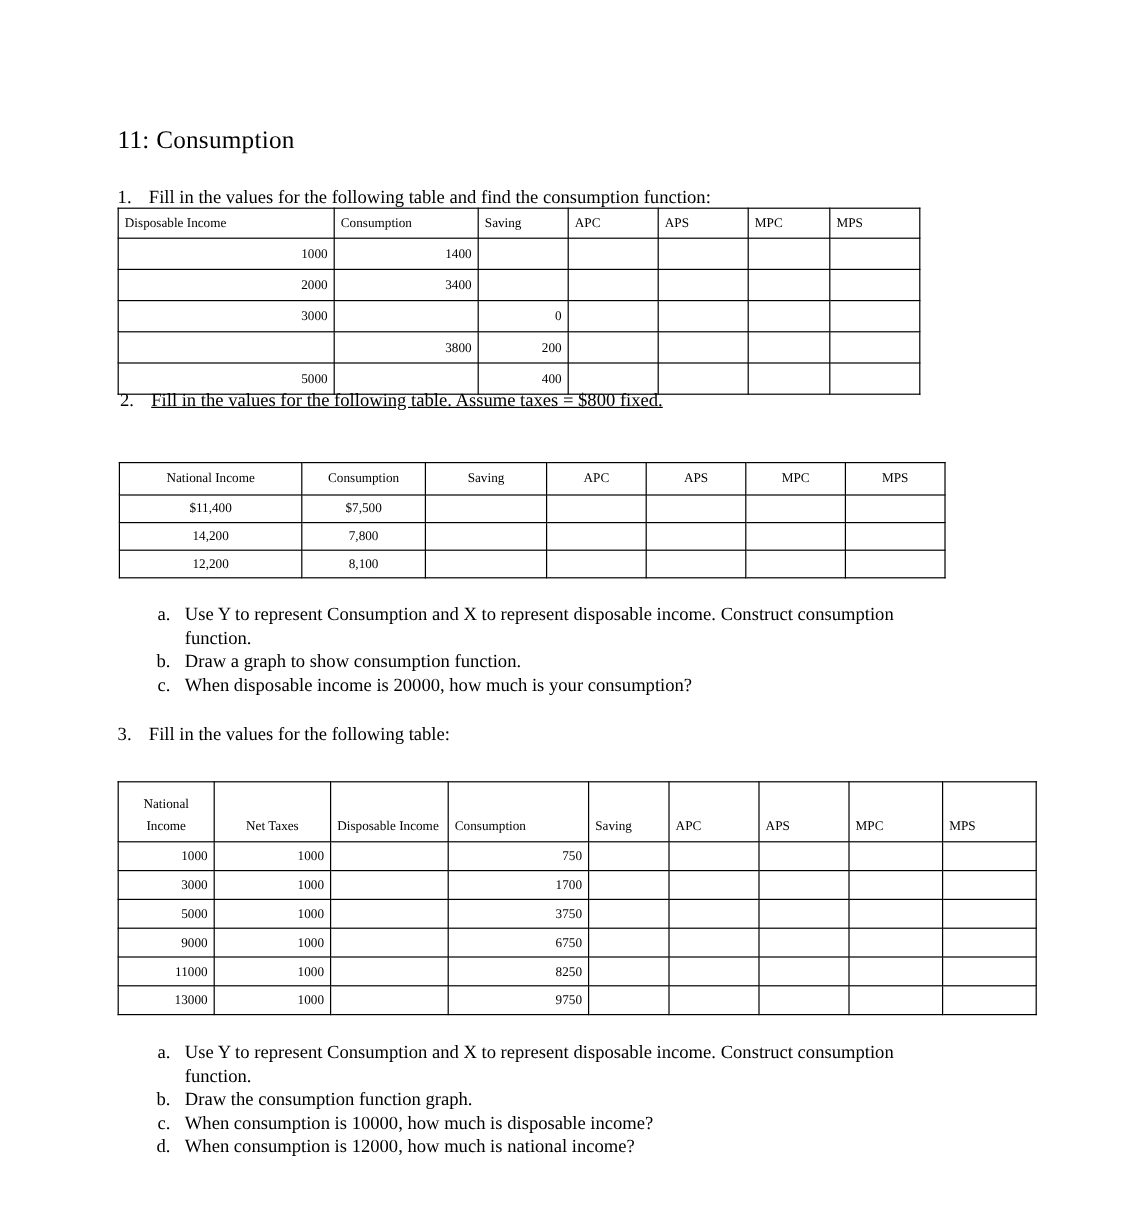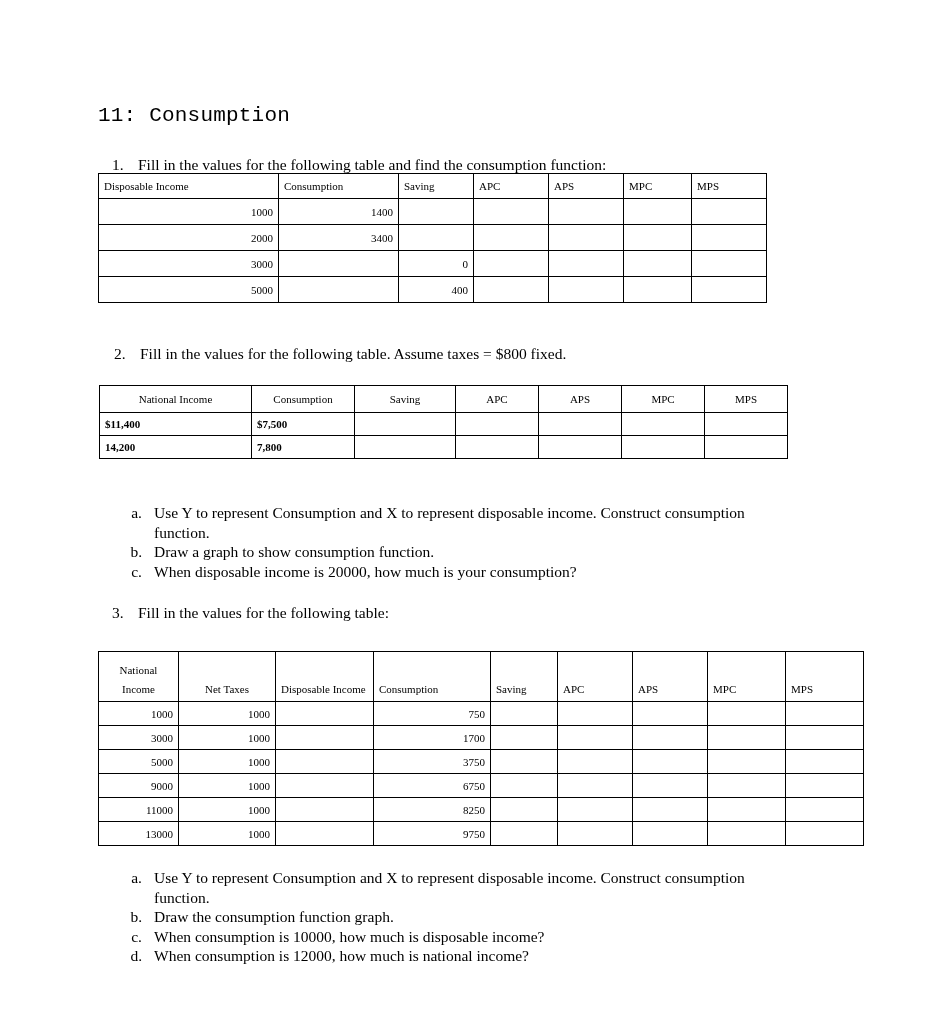--- a/index.html
+++ b/index.html
@@ -24,30 +24,28 @@
 
   
   .doc-title {
     position: absolute;
     left: 98px;
     top: 103px;
     font-size: 21px;
     line-height: 26px;
     letter-spacing: 0.2px;
     white-space: nowrap;
-    font-family: Liberation Mono, monospace;
   }
 
   
   .q-line {
     position: absolute;
     font-size: 15.5px;
     line-height: 19px;
     white-space: nowrap;
-    margin-left: 14px;
   }
   .q-num {
     display: inline-block;
     width: 26px;
   }
 
   
   table.grid {
     position: absolute;
     border-collapse: collapse;
@@ -68,21 +66,21 @@
   }
 
   
   #table1 { left: 98px; top: 173px; width: 668px; }
   #table1 th { text-align: left; height: 25px; vertical-align: middle; }
   #table1 td { text-align: right; height: 26px; vertical-align: middle; }
 
   
   #table2 { left: 99px; top: 385px; width: 688px; }
   #table2 th { text-align: center; height: 27px; vertical-align: middle; }
-  #table2 td { text-align: left; height: 23px; vertical-align: middle; font-weight: bold; }
+  #table2 td { text-align: center; height: 23px; vertical-align: middle; }
   #table2 th.left-h { text-align: center; }
 
   
   #table3 { left: 98px; top: 651px; width: 765px; }
   #table3 th {
     height: 50px;
     vertical-align: bottom;
     padding-bottom: 2px;
     text-align: left;
     white-space: normal;
@@ -165,32 +163,41 @@
       <tr>
         <td>3000</td>
         <td></td>
         <td>0</td>
         <td></td>
         <td></td>
         <td></td>
         <td></td>
       </tr>
       <tr>
+        <td></td>
+        <td>3800</td>
+        <td>200</td>
+        <td></td>
+        <td></td>
+        <td></td>
+        <td></td>
+      </tr>
+      <tr>
         <td>5000</td>
         <td></td>
         <td>400</td>
         <td></td>
         <td></td>
         <td></td>
         <td></td>
       </tr>
     </tbody>
   </table>
 
-  <div class="q-line" style="left:100px; top:344px;">
+  <div class="q-line" style="left:100px; top:324px;text-decoration:underline;">
     <span class="q-num">2.</span><span>Fill in the values for the following table.  Assume taxes = $800 fixed.</span>
   </div>
 
   <table class="grid" id="table2">
     <colgroup>
       <col style="width:152px">
       <col style="width:103px">
       <col style="width:101px">
       <col style="width:83px">
       <col style="width:83px">
@@ -220,20 +227,29 @@
       </tr>
       <tr>
         <td>14,200</td>
         <td>7,800</td>
         <td></td>
         <td></td>
         <td></td>
         <td></td>
         <td></td>
       </tr>
+      <tr>
+        <td>12,200</td>
+        <td>8,100</td>
+        <td></td>
+        <td></td>
+        <td></td>
+        <td></td>
+        <td></td>
+      </tr>
     </tbody>
   </table>
 
   <div class="sub-list" style="left:120px; top:503px; width:680px;">
     <div class="sub-item">
       <span class="sub-letter">a.</span>
       <span class="sub-text">Use Y to represent Consumption and X to represent disposable income. Construct consumption function.</span>
     </div>
     <div class="sub-item">
       <span class="sub-letter">b.</span>

